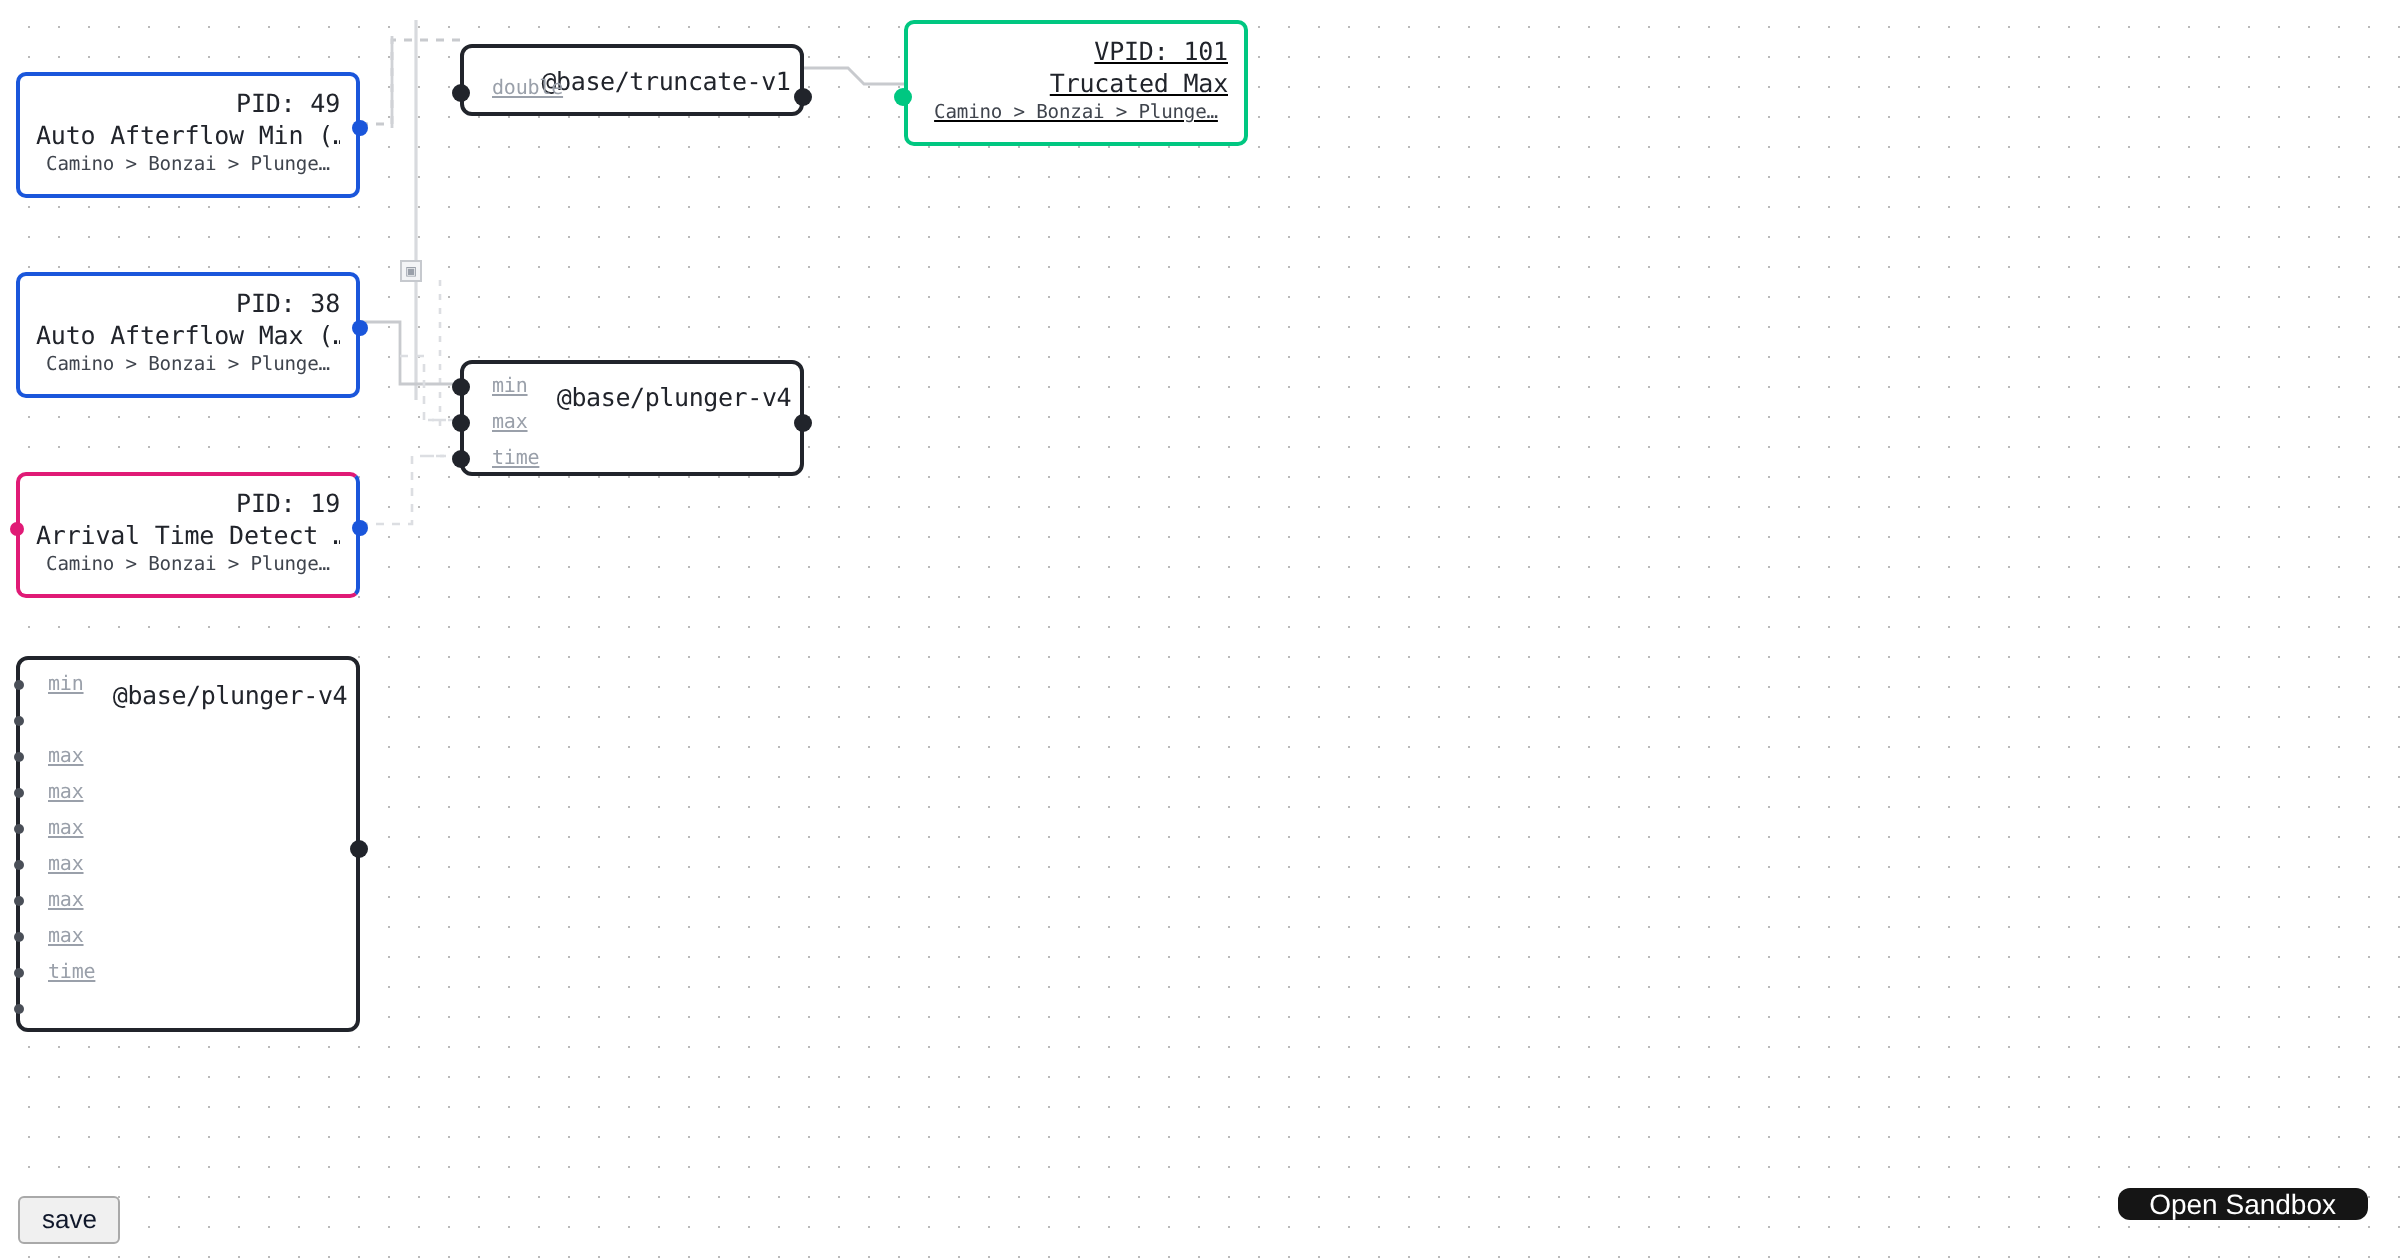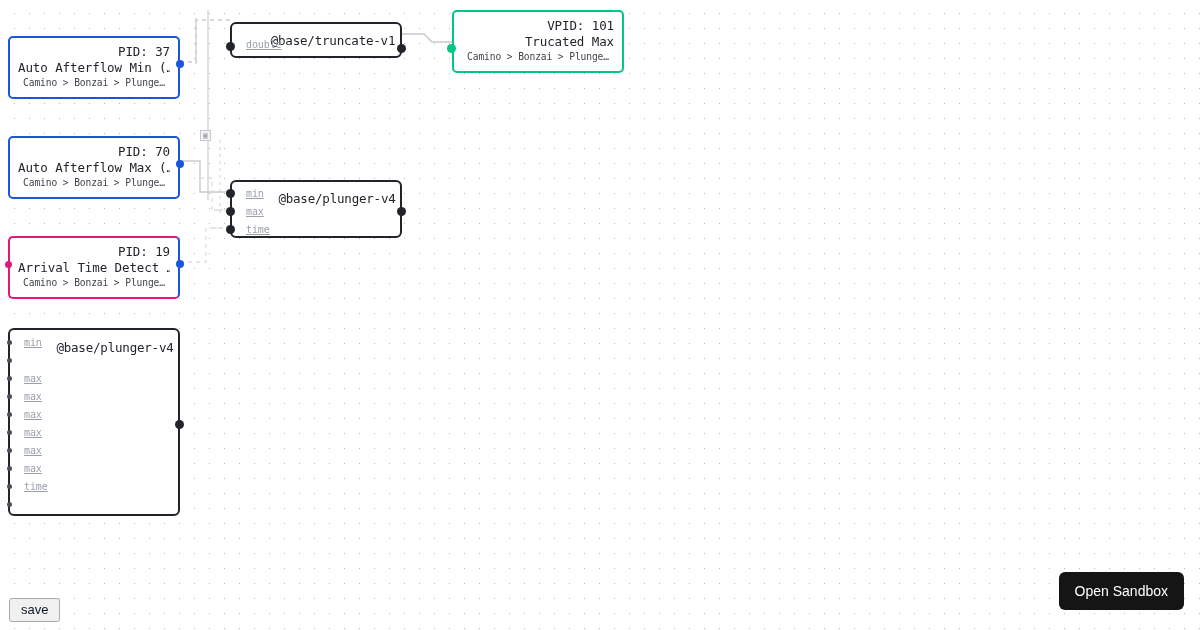--- a/index.html
+++ b/index.html
@@ -50,21 +50,21 @@
   .ent .crumb {
     text-align: center;
     font-size: 9.6px;
     color: #3f444d;
     line-height: 14px;
     white-space: nowrap;
     overflow: hidden;
     letter-spacing: -0.1px;
   }
   .ent.sel-pink { border-color: #e01a76; }
-  .ent.sel-green { border-color: #00c781; }
+  .ent.sel-green { border-color: #00c781; text-decoration: underline; }
 
   
   .fn {
     border: 2px solid #21242b;
     border-radius: 6px;
     background: #ffffff;
   }
   .fn .fn-title {
     text-align: center;
     font-size: 12.5px;
@@ -122,21 +122,21 @@
     font-size: 13px;
     color: #0f172a;
     background: #f0f0f0;
     border: 1px solid #a9a9a9;
     border-radius: 3px;
     cursor: pointer;
   }
   #open-sandbox-btn {
     position: absolute;
     right: 16px; bottom: 20px;
-    padding: 11px 16px;
+    padding: 0 16px;
     font-family: "Liberation Sans", sans-serif;
     font-size: 14px;
     color: #ffffff;
     background: #151515;
     border: none;
     border-radius: 6px;
     cursor: pointer;
   }
 </style>
 </head>
@@ -175,28 +175,28 @@
   </div>
 
   <div class="node ent sel-green" style="left:452px; top:10px;">
     <div class="pid">VPID: 101</div>
     <div class="title">Trucated Max</div>
     <div class="crumb">Camino &gt; Bonzai &gt; Plunge…</div>
     <span class="port green" style="left:-7px; top:32px;"></span>
   </div>
 
   <div class="node ent" style="left:8px; top:36px;">
-    <div class="pid">PID: 37</div>
+    <div class="pid">PID: 49</div>
     <div class="title">Auto Afterflow Min (…</div>
     <div class="crumb">Camino &gt; Bonzai &gt; Plunge…</div>
     <span class="port blue" style="right:-6px; top:22px;"></span>
   </div>
 
   <div class="node ent" style="left:8px; top:136px;">
-    <div class="pid">PID: 70</div>
+    <div class="pid">PID: 38</div>
     <div class="title">Auto Afterflow Max (…</div>
     <div class="crumb">Camino &gt; Bonzai &gt; Plunge…</div>
     <span class="port blue" style="right:-6px; top:22px;"></span>
   </div>
 
   <div class="node ent sel-pink" style="left:8px; top:236px; border-right-color:#1a56db;">
     <div class="pid">PID: 19</div>
     <div class="title">Arrival Time Detect …</div>
     <div class="crumb">Camino &gt; Bonzai &gt; Plunge…</div>
     <span class="port pink" style="left:-5px; top:23px;"></span>

